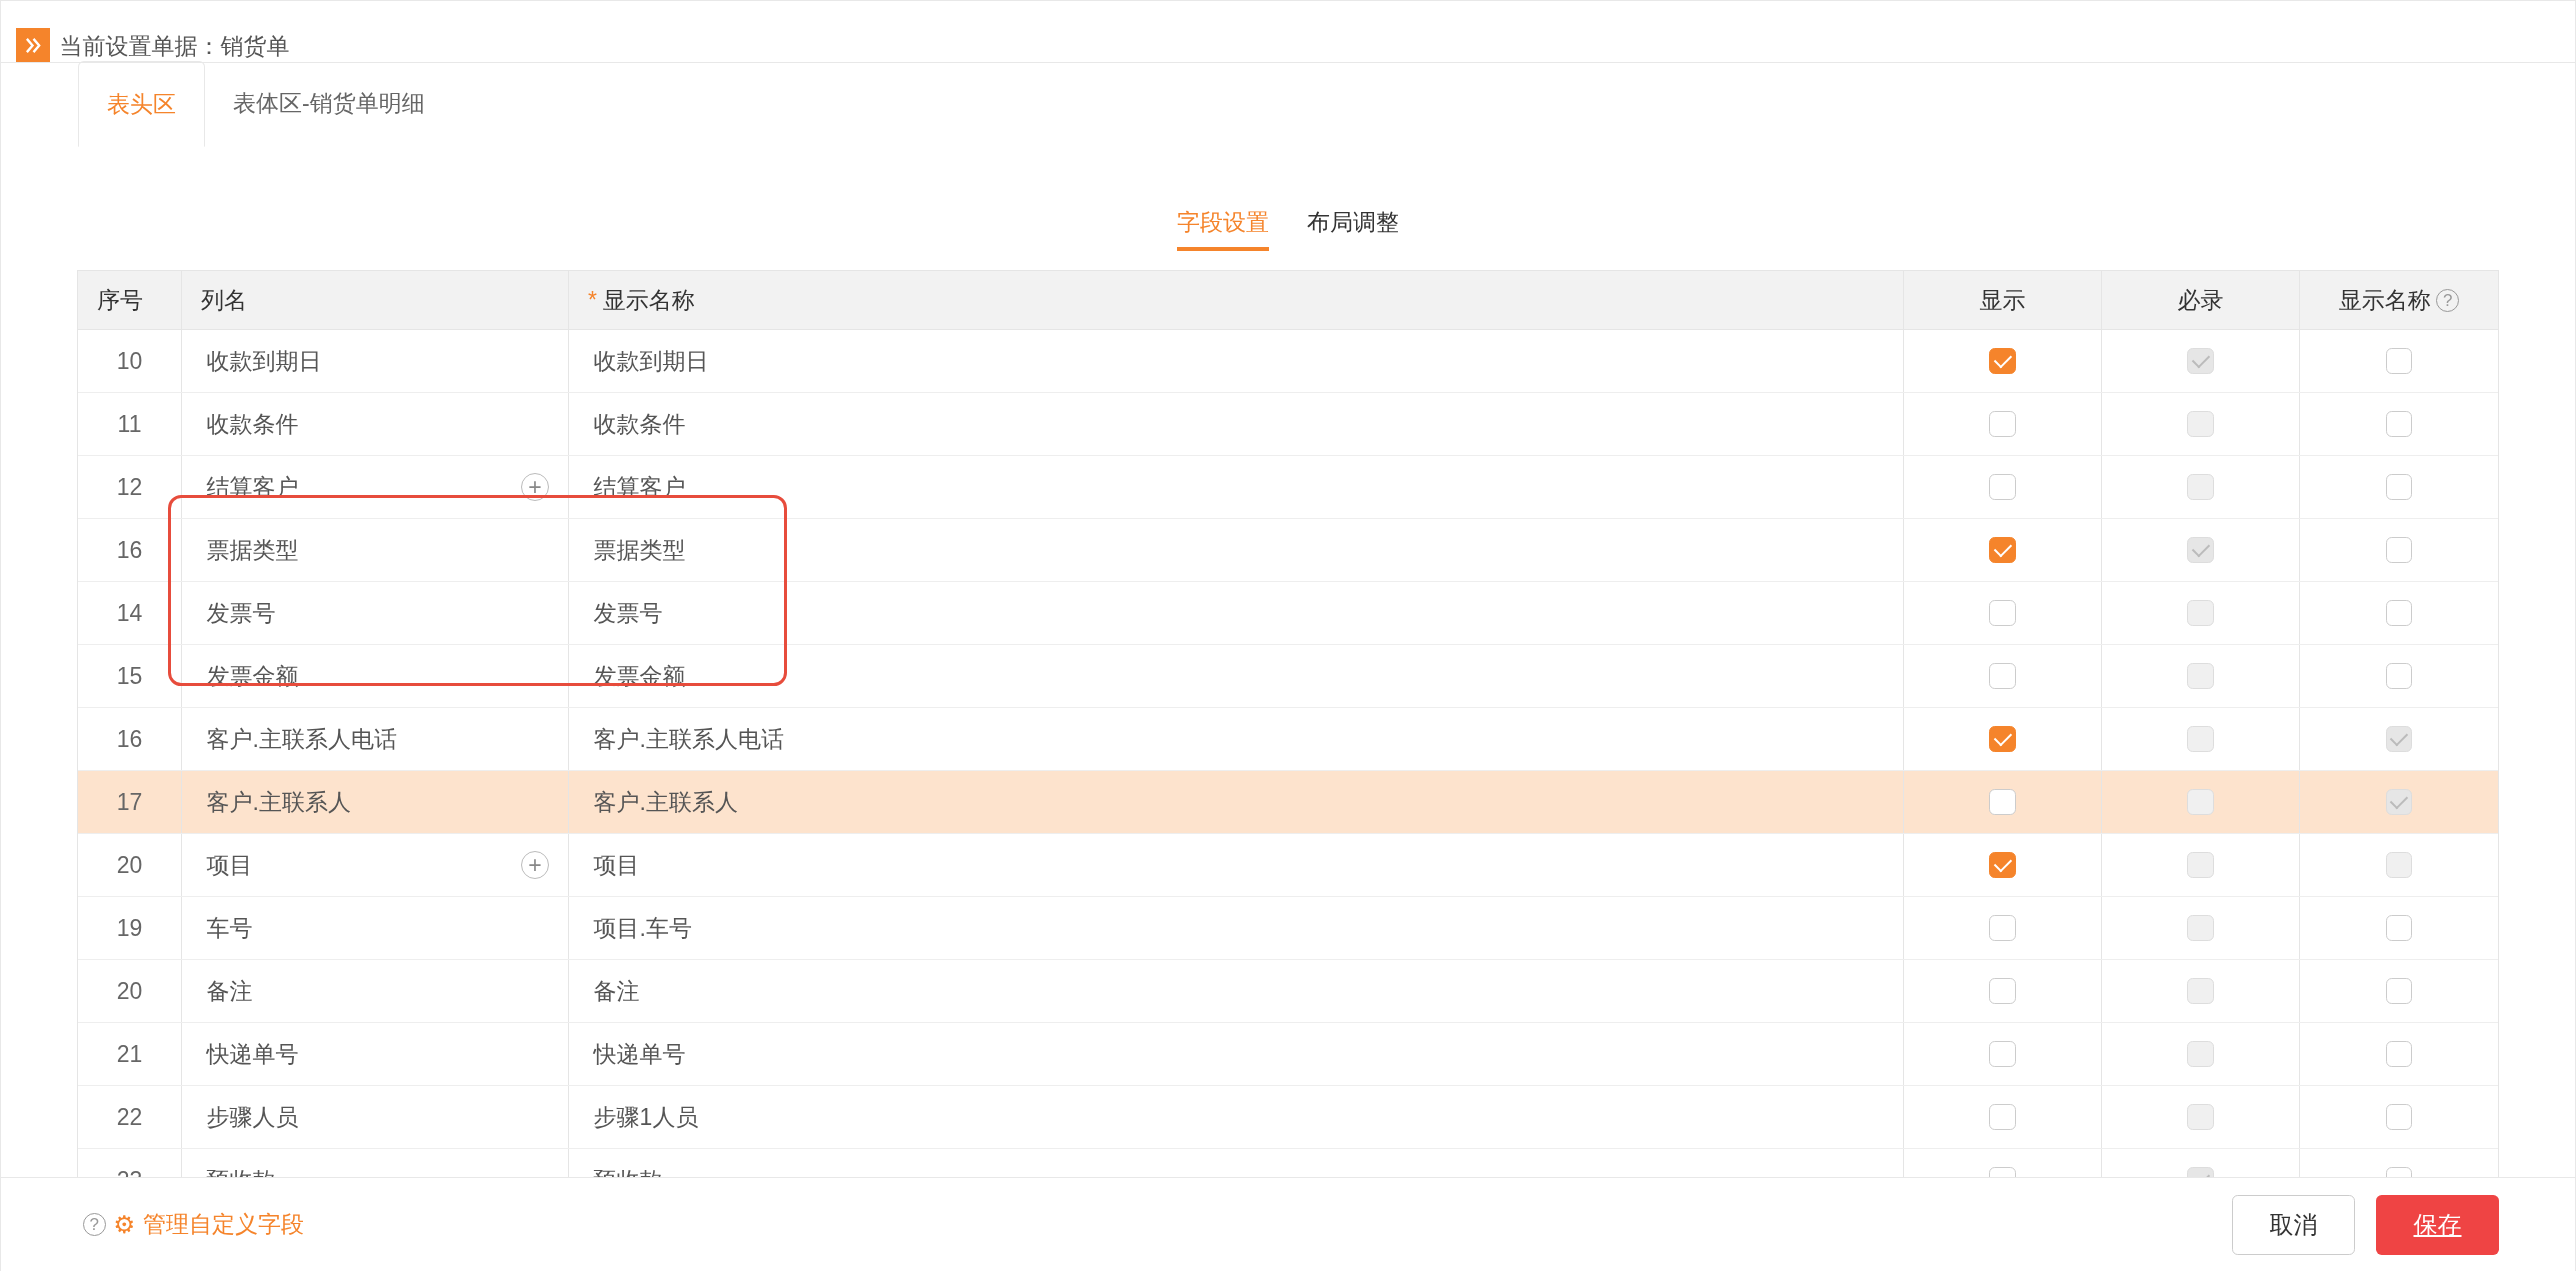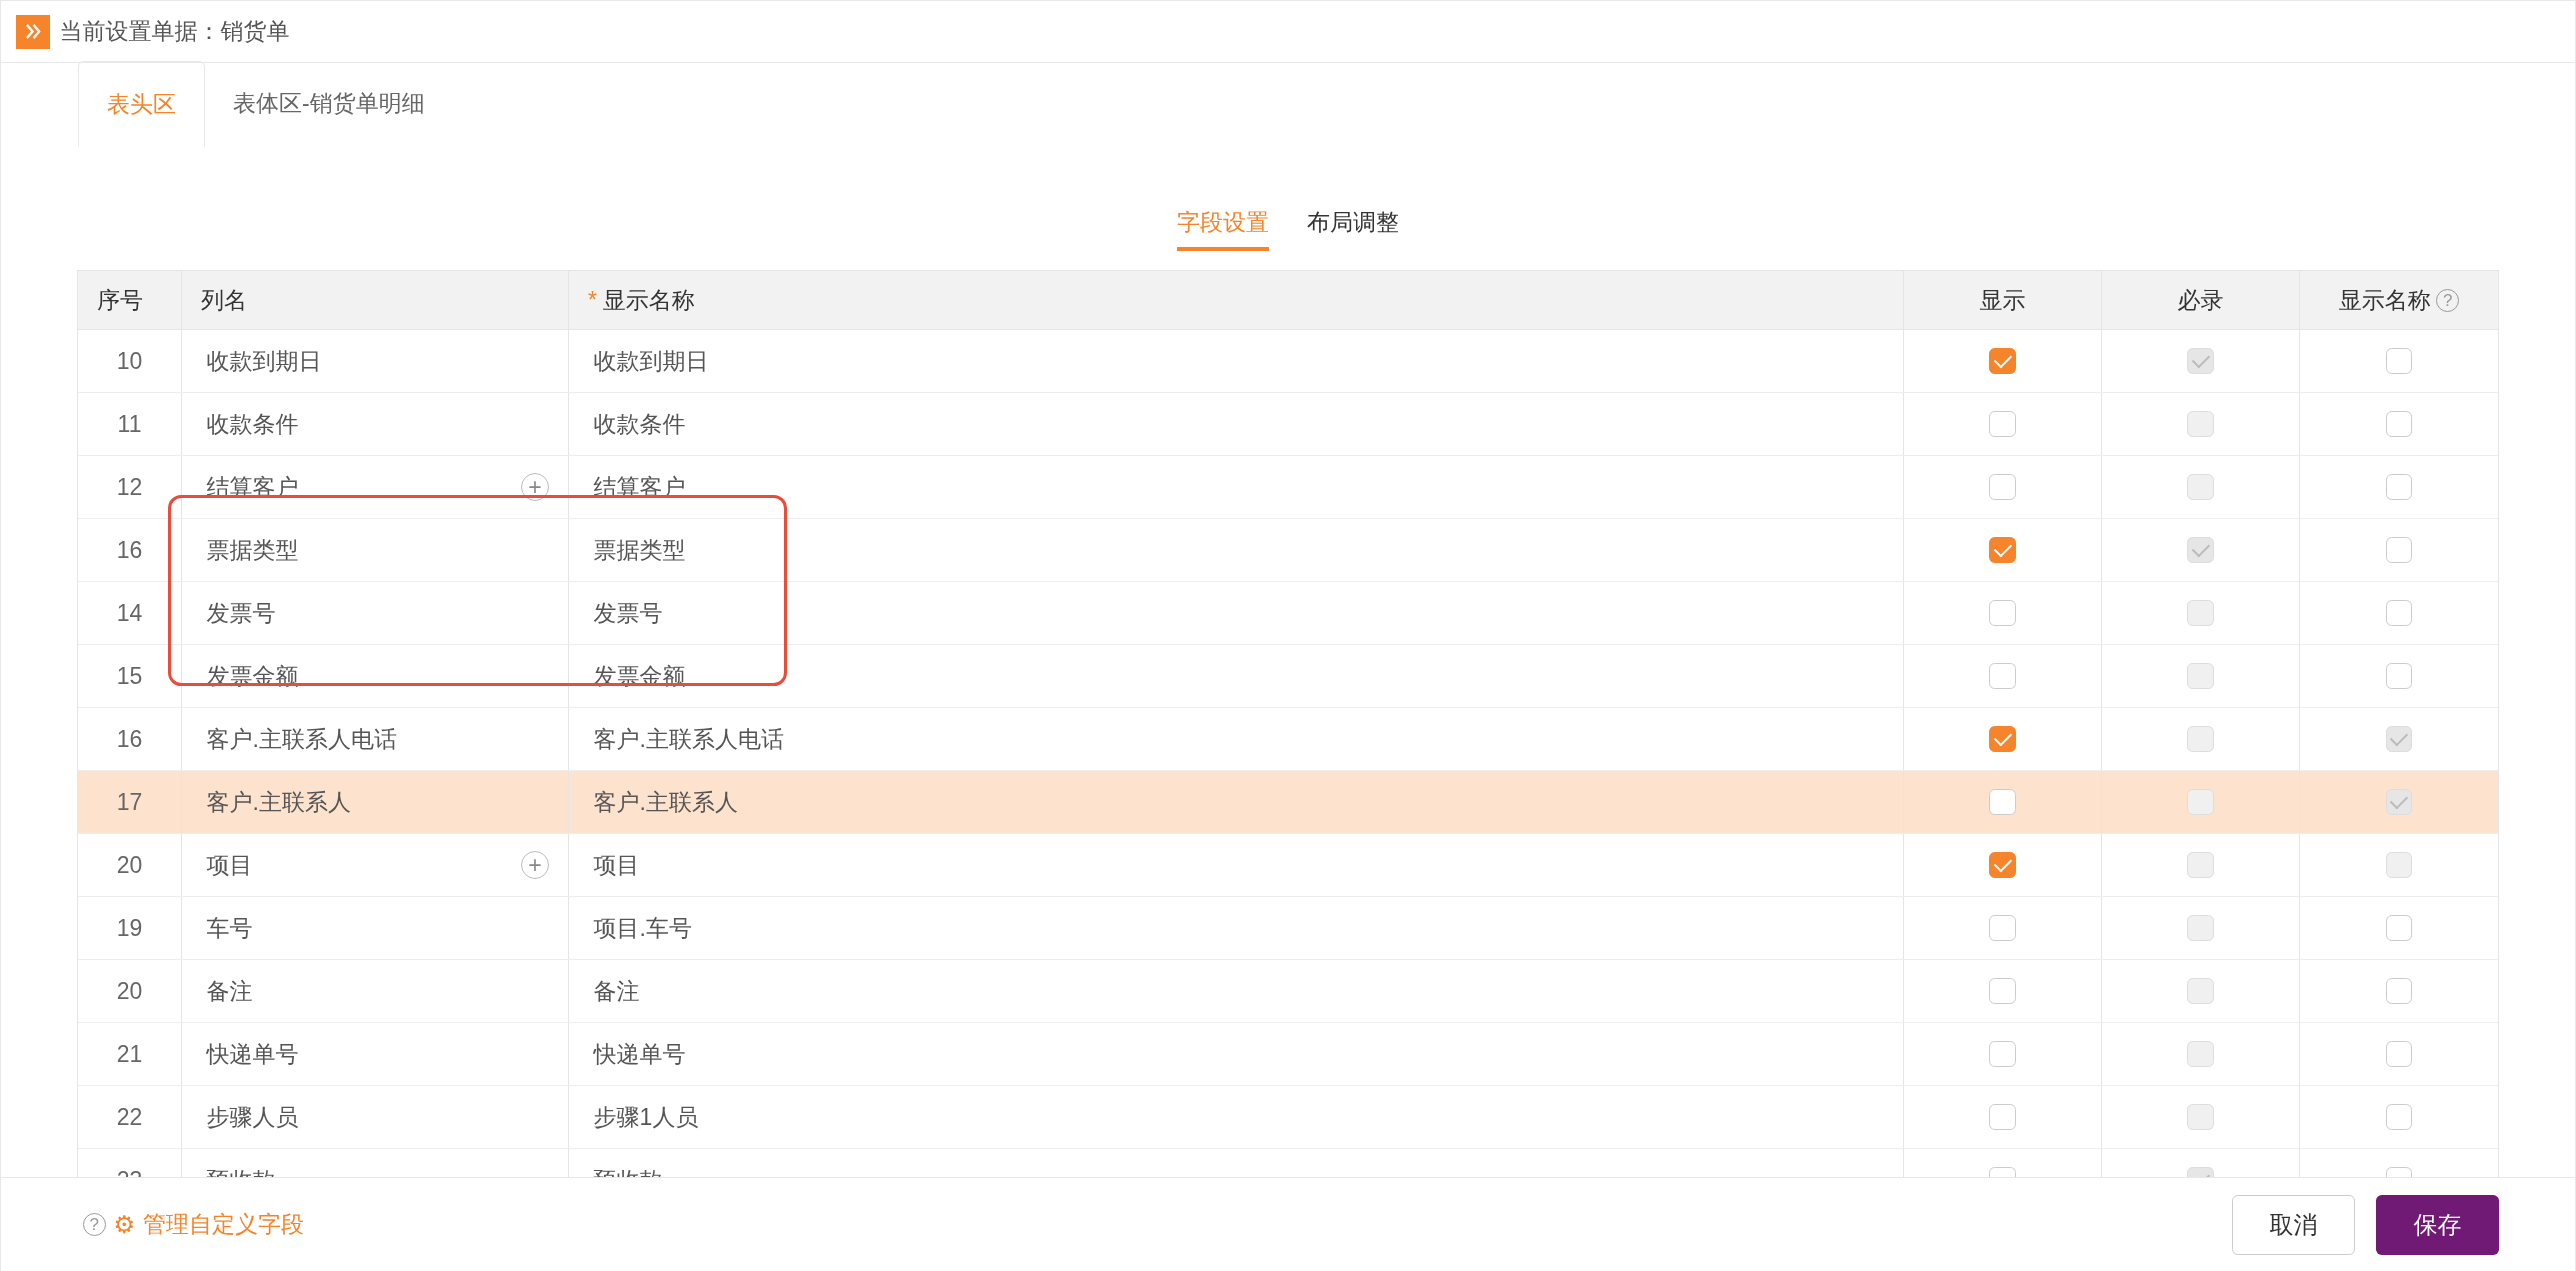--- a/index.html
+++ b/index.html
@@ -10,21 +10,21 @@
   color: #333;
 }
 .page {
   width: 2576px;
   height: 1272px;
   position: relative;
   border: 1.9px solid #e8e8e8;
 }
 .header-row {
   display: flex;
-  align-items: center;
+  align-items: flex-end;
   height: 62px;
   border-bottom: 1.9px solid #e8e8e8;
 }
 .expand-btn {
   width: 34px;
   height: 34px;
   margin-left: 15px;
   background: #f5842b;
   display: flex;
   align-items: center;
@@ -176,21 +176,21 @@
 .link { color: #f5842b; cursor: pointer; }
 .footer-right { margin-left: auto; display: flex; gap: 21px; }
 .btn {
   min-width: 123px; height: 60px;
   display: flex; align-items: center; justify-content: center;
   border-radius: 5.7px;
   font-size: 24px;
   cursor: pointer;
 }
 .btn-secondary { border: 1.4px solid #ccc; background: #fff; color: #333; }
-.btn-primary { background: #701a75; color: #fff; }
+.btn-primary { background: #ef4444; color: #fff; text-decoration: underline; }
 </style>
 </head>
 <body>
 
 <div class="page">
 
   <div class="header-row">
     <div class="expand-btn">
       <svg width="17" height="17" viewBox="0 0 18 18">
           <path d="M2 2 L8 9 L2 16 M9 2 L15 9 L9 16" stroke="#fff" stroke-width="2.5" fill="none"></path>

